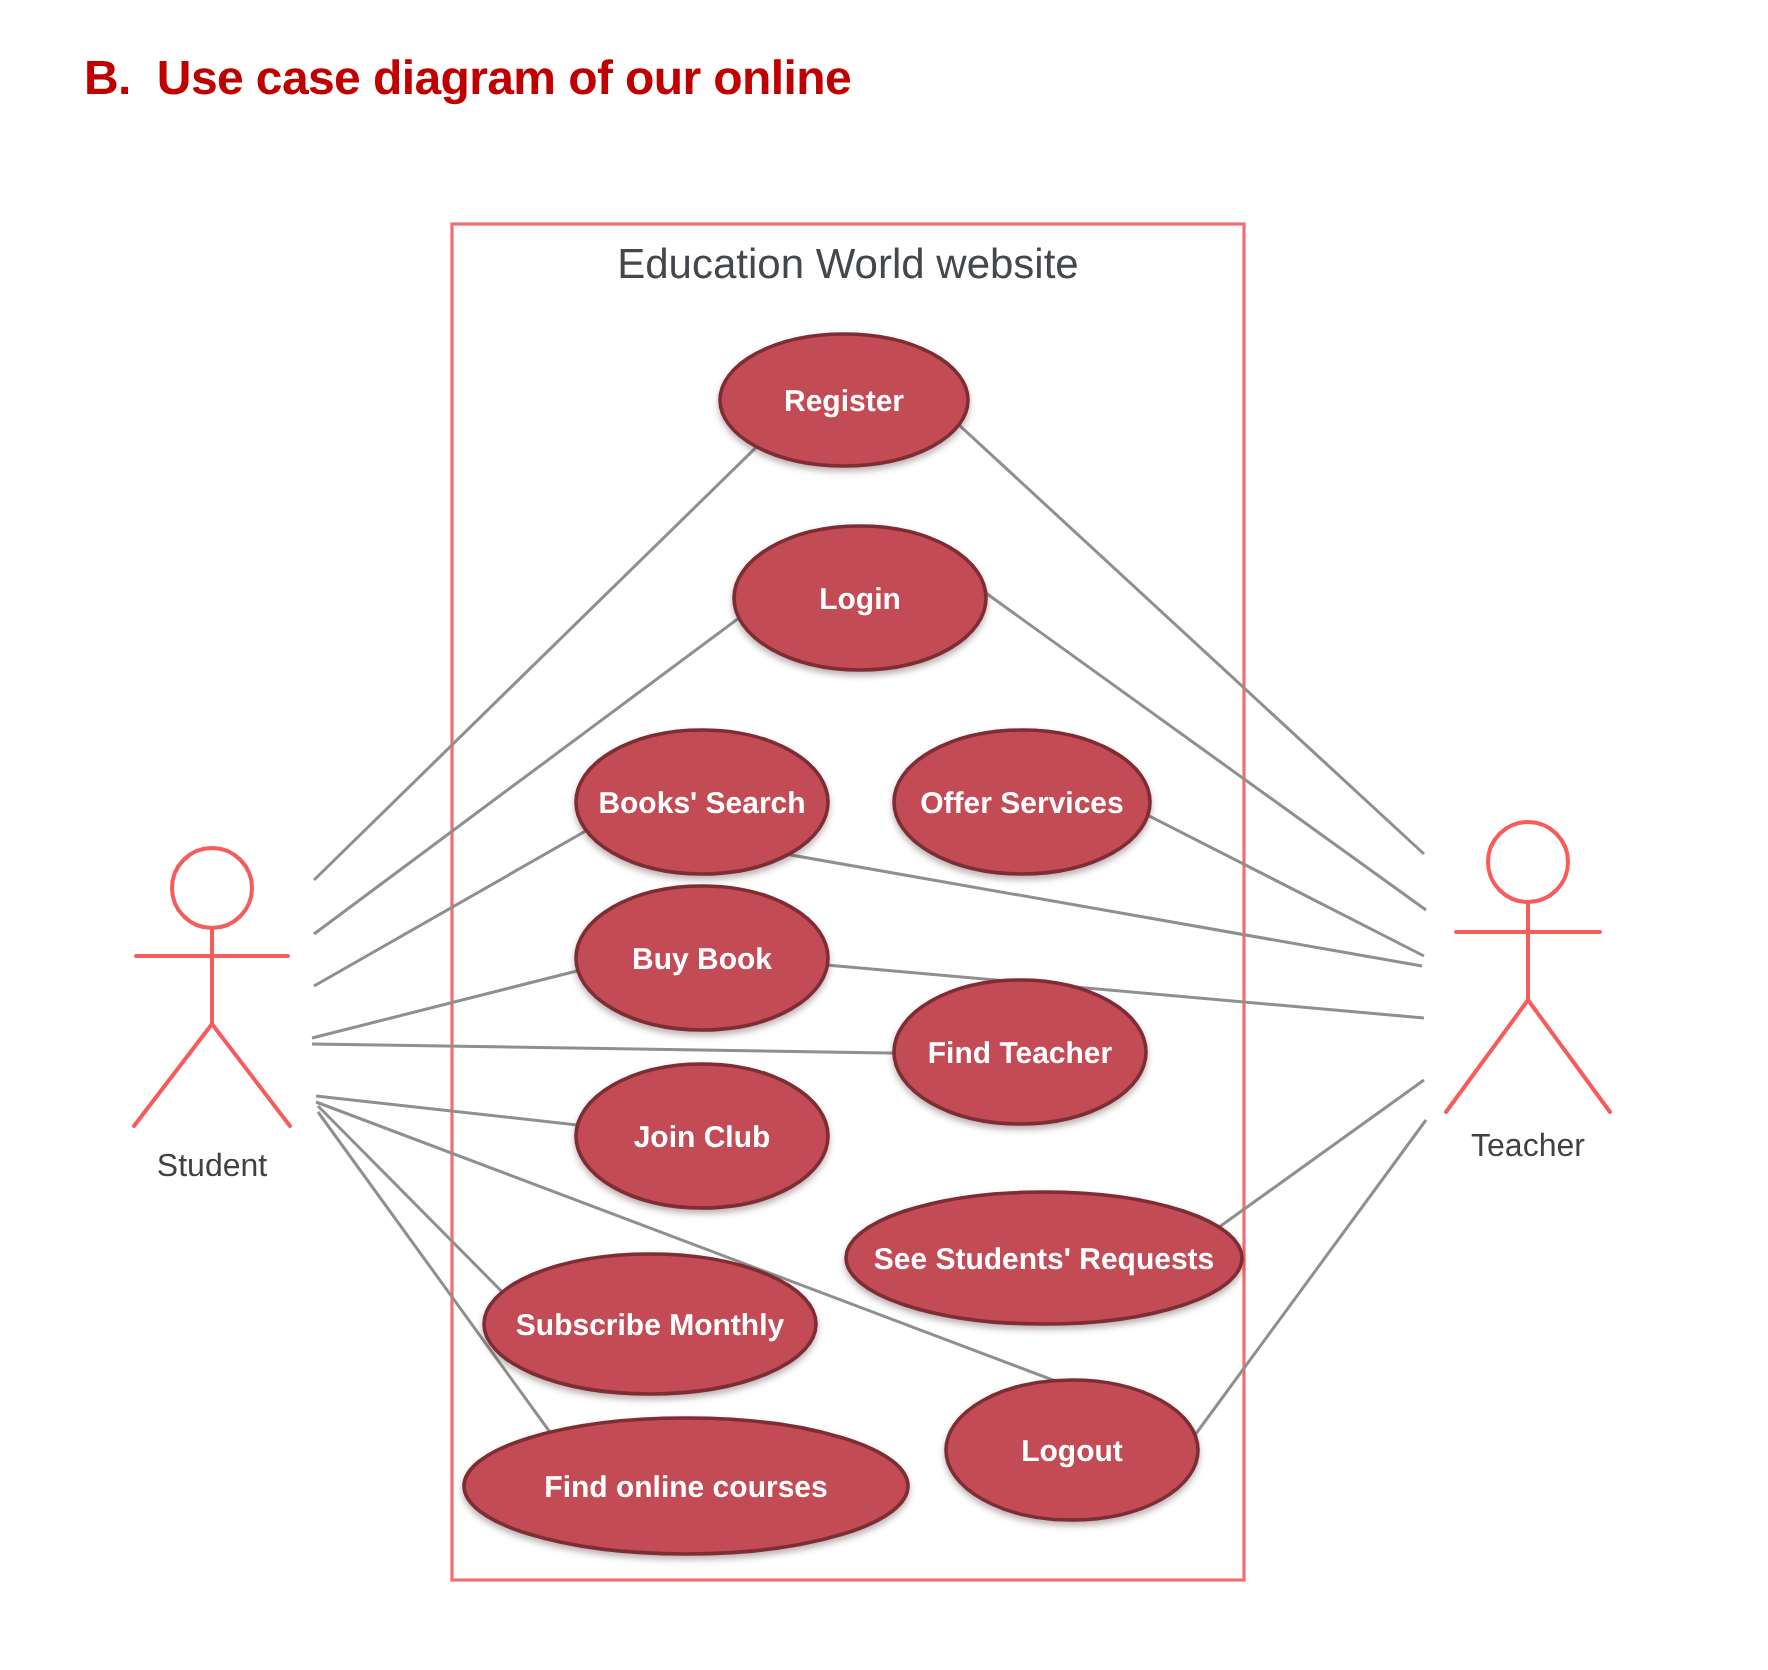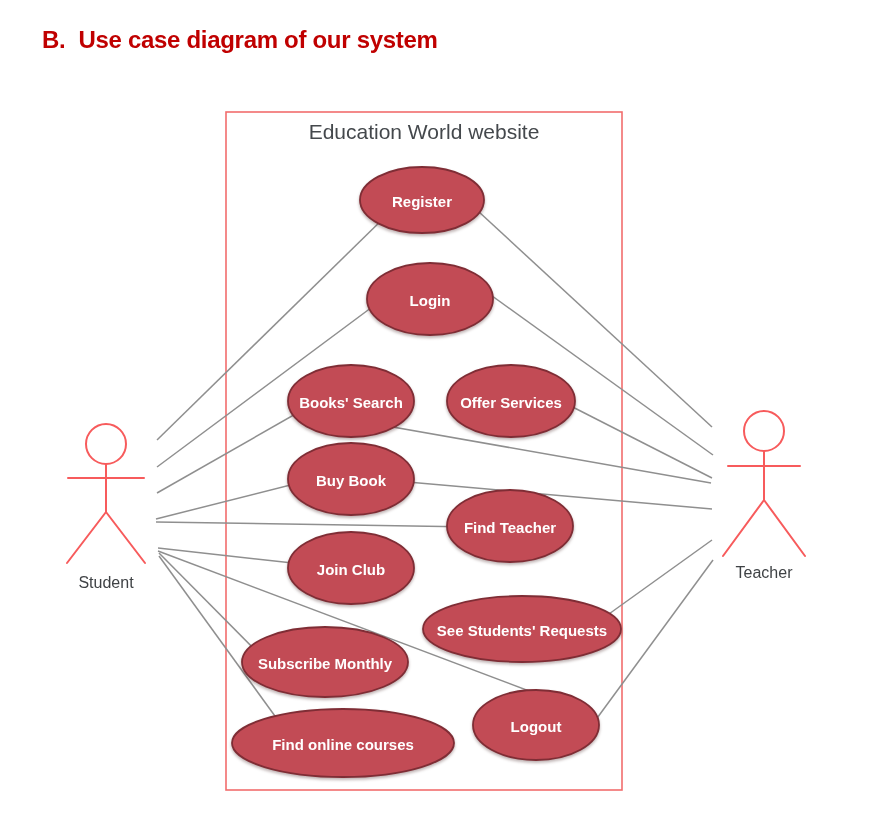--- a/index.html
+++ b/index.html
@@ -74,21 +74,21 @@
     text-anchor: middle;
   }
 </style>
 </head>
 <body>
 
 <div class="page">
 
   <div class="heading">
     <span>B.</span>
-    <span>Use case diagram of our system</span>
+    <span>Use case diagram of our online</span>
   </div>
 
   <svg class="diagram" width="884" height="835" viewBox="0 0 884 835" xmlns="http://www.w3.org/2000/svg">
 
     <g>
       <rect class="boundary-rect" x="226" y="112" width="396" height="678"></rect>
       <text class="system-label" x="424" y="139">Education World website</text>
     </g>
 
     <g>

